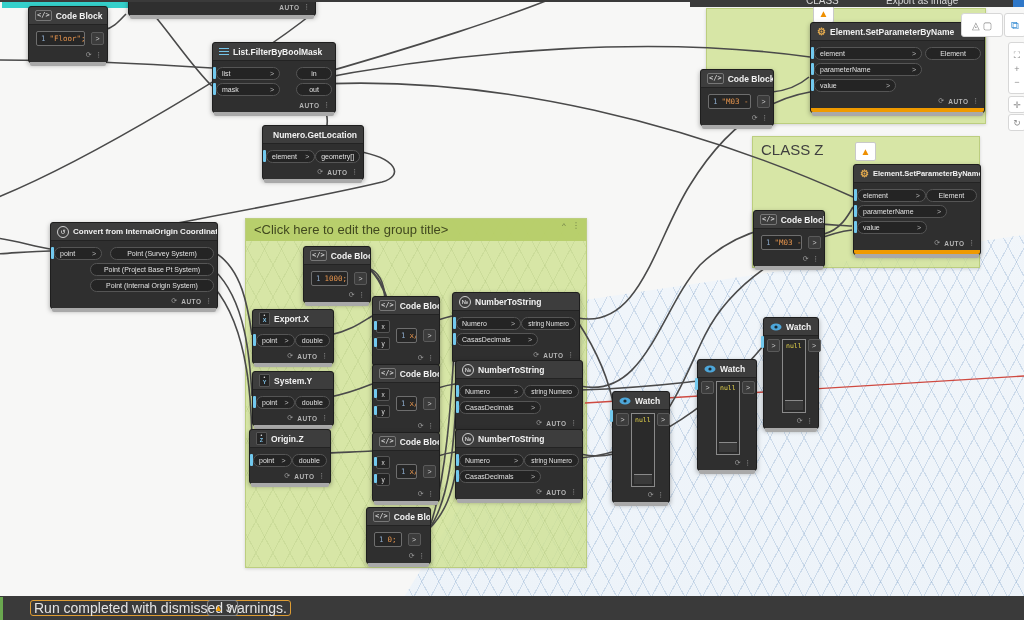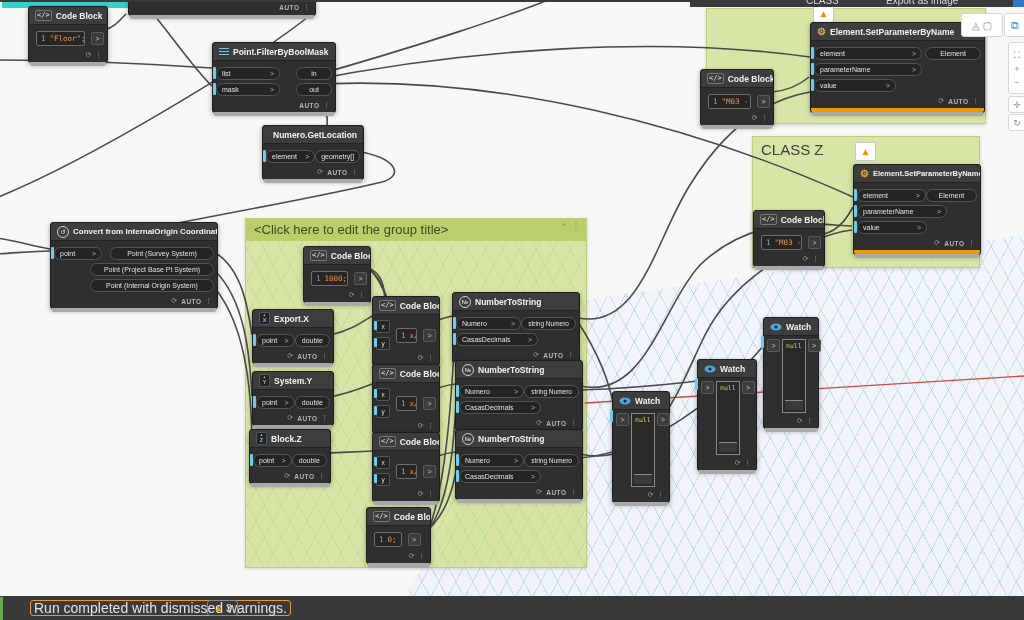--- a/index.html
+++ b/index.html
@@ -184,21 +184,21 @@
     </div>
     <div class="nf">
         <span class="ric">⟳</span>
         <span>⋮</span>
       </div>
   </div>
 
   <div class="node" style="left:212px;top:42px;width:122px">
     <div class="nh">
         <span class="ic-list"></span>
-        <span>Point.FilterByBoolMask</span>
+        <span>List.FilterByBoolMask</span>
       </div>
     <div class="nb">
       <div class="prow">
           <span class="acc"></span>
           <span class="pi chev" style="width:52px">list</span>
           <span class="po" style="width:24px">in</span>
         </div>
       <div class="prow">
           <span class="acc"></span>
           <span class="pi chev" style="width:52px">mask</span>
@@ -317,21 +317,21 @@
         <span class="auto">AUTO</span>
         <span>⋮</span>
       </div>
   </div>
   <div class="node" style="left:249px;top:429px;width:80px">
     <div class="nh">
         <span class="ic-xyz">
           <b>•</b>
           <span>Z</span>
         </span>
-        <span>Block.Z</span>
+        <span>Origin.Z</span>
       </div>
     <div class="nb">
         <div class="prow">
           <span class="acc"></span>
           <span class="pi chev" style="width:34px">point</span>
           <span class="po" style="width:30px">double</span>
         </div>
       </div>
     <div class="nf">
         <span class="ric">⟳</span>

